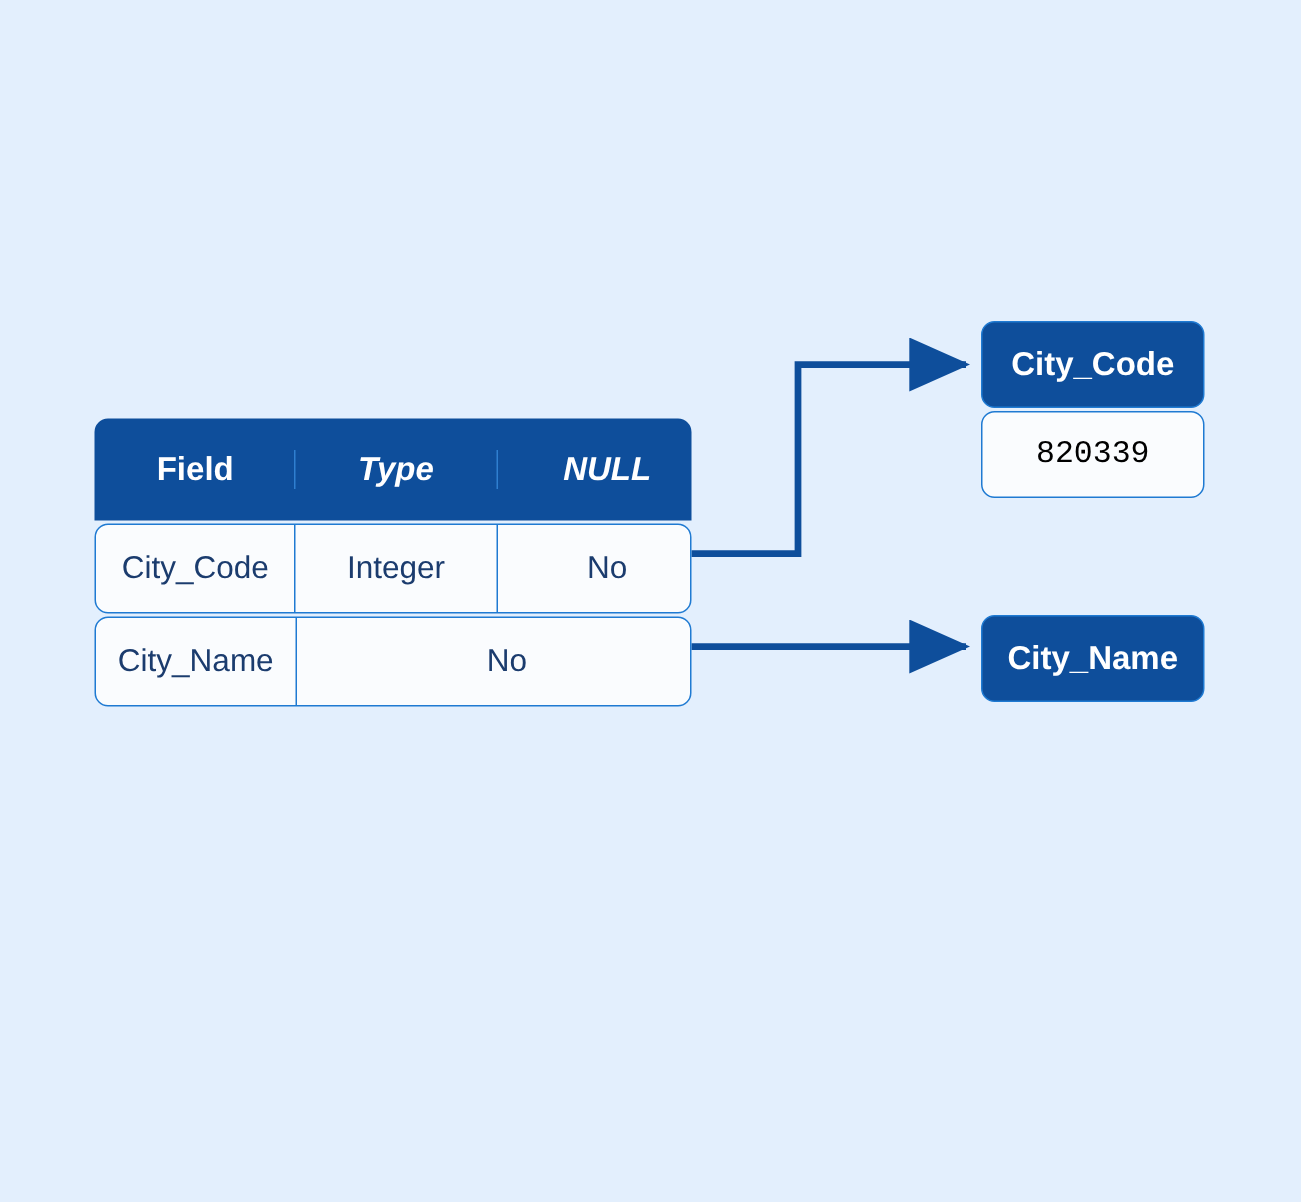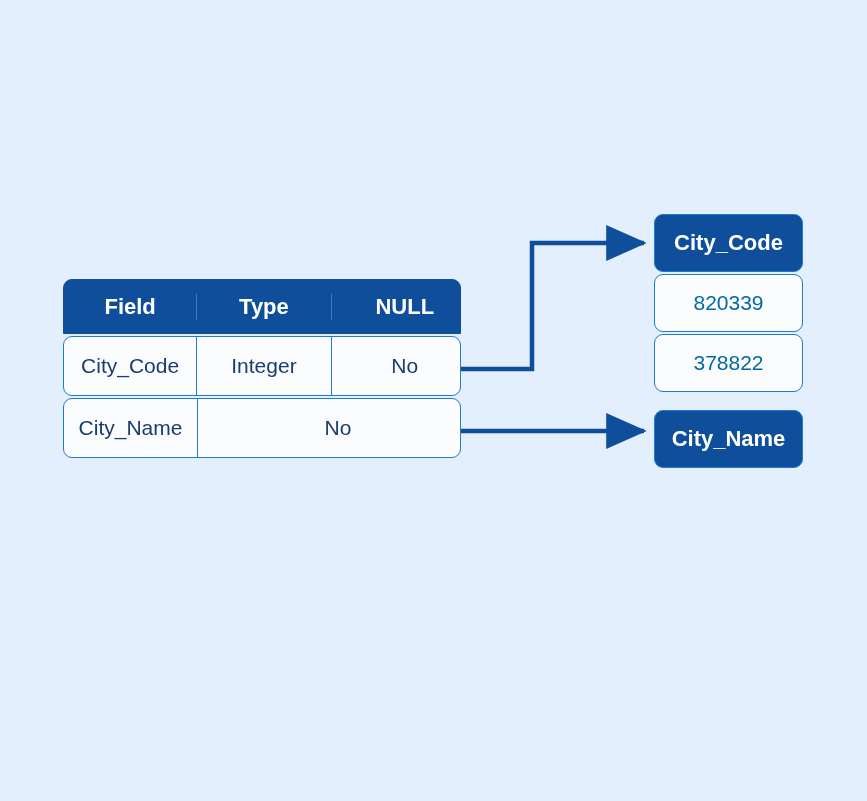--- a/index.html
+++ b/index.html
@@ -35,21 +35,21 @@
     left: 63px;
     top: 279px;
     width: 398px;
   }
   .trow {
     display: flex;
     width: 100%;
     box-sizing: border-box;
   }
   .trow.head {
-    height: 55px;
+    height: 68px;
     background: #0e4e9b;
     border-radius: 9px 9px 0 0;
     border: 1.5px solid #0e4e9b;
     align-items: center;
   }
   .trow.body {
     height: 60px;
     background: #fafcfe;
     border: 1.6px solid #1f7ad2;
     border-radius: 9px;
@@ -67,20 +67,21 @@
   .tcell.c3 { width: 130px; flex: 1 1 auto; padding-left: 18px; }
 
   .trow.head .tcell {
     color: #ffffff;
     font-weight: bold;
     font-size: 22px;
   }
   .trow.head .tcell.c2,
   .trow.head .tcell.c3 {
     border-left: 1.5px solid #2f7fd0;
+    font-style: italic;
   }
   .trow.body .tcell {
     color: #1b3c6e;
     font-weight: normal;
   }
   .trow.body .tcell.c2,
   .trow.body .tcell.c3 {
     border-left: 1.6px solid #1f7ad2;
   }
 
@@ -119,23 +120,24 @@
   }
   .rb-cell {
     height: 58px;
     background: #fafcfe;
     border: 1.6px solid #1f7ad2;
     border-radius: 9px;
     box-sizing: border-box;
     display: flex;
     align-items: center;
     justify-content: center;
-    color: #0369a1;
+    color: #000000;
     font-size: 21px;
     margin-top: 2px;
+    font-family: Liberation Mono, monospace;
   }
 </style>
 </head>
 <body>
 
 <div id="stage">
 
   <svg id="connectors" viewBox="0 0 867 801">
     <defs>
       <marker id="arrowhead" markerWidth="9" markerHeight="8" refX="8.4" refY="4" orient="auto" markerUnits="strokeWidth">
@@ -164,20 +166,19 @@
       <div class="tcell c1">City_Name</div>
       <div class="tcell c3">No</div>
     </div>
 
   </div>
 
 
   <div class="result-box" id="box-city-code">
     <div class="rb-head">City_Code</div>
     <div class="rb-cell">820339</div>
-    <div class="rb-cell">378822</div>
   </div>
 
   <div class="result-box" id="box-city-name">
     <div class="rb-head">City_Name</div>
   </div>
 
 </div>
 
 </body></html>

